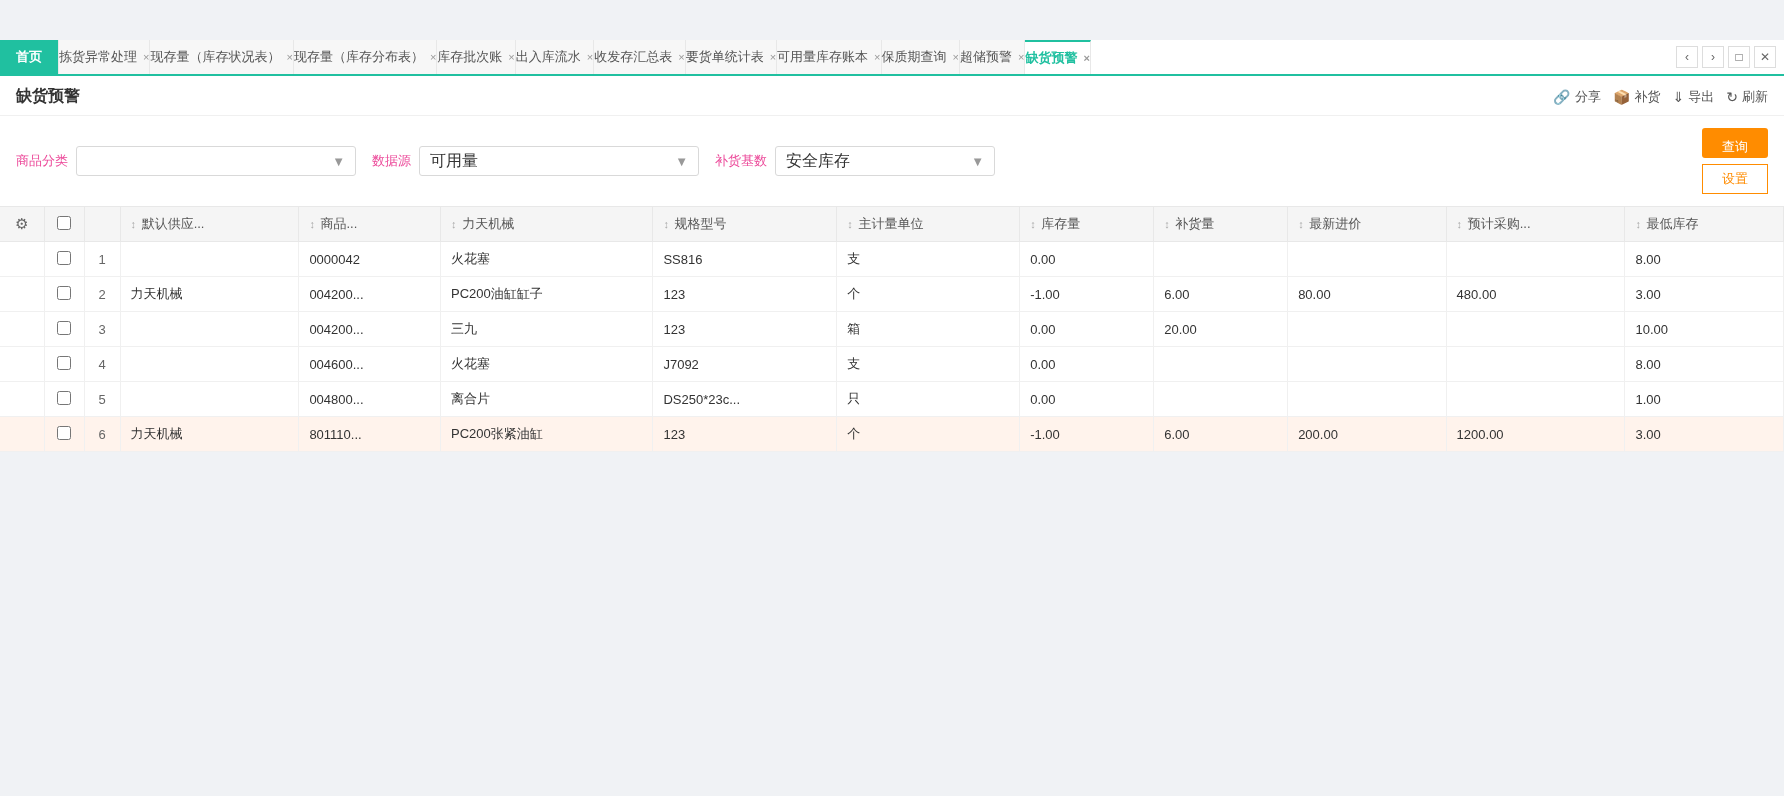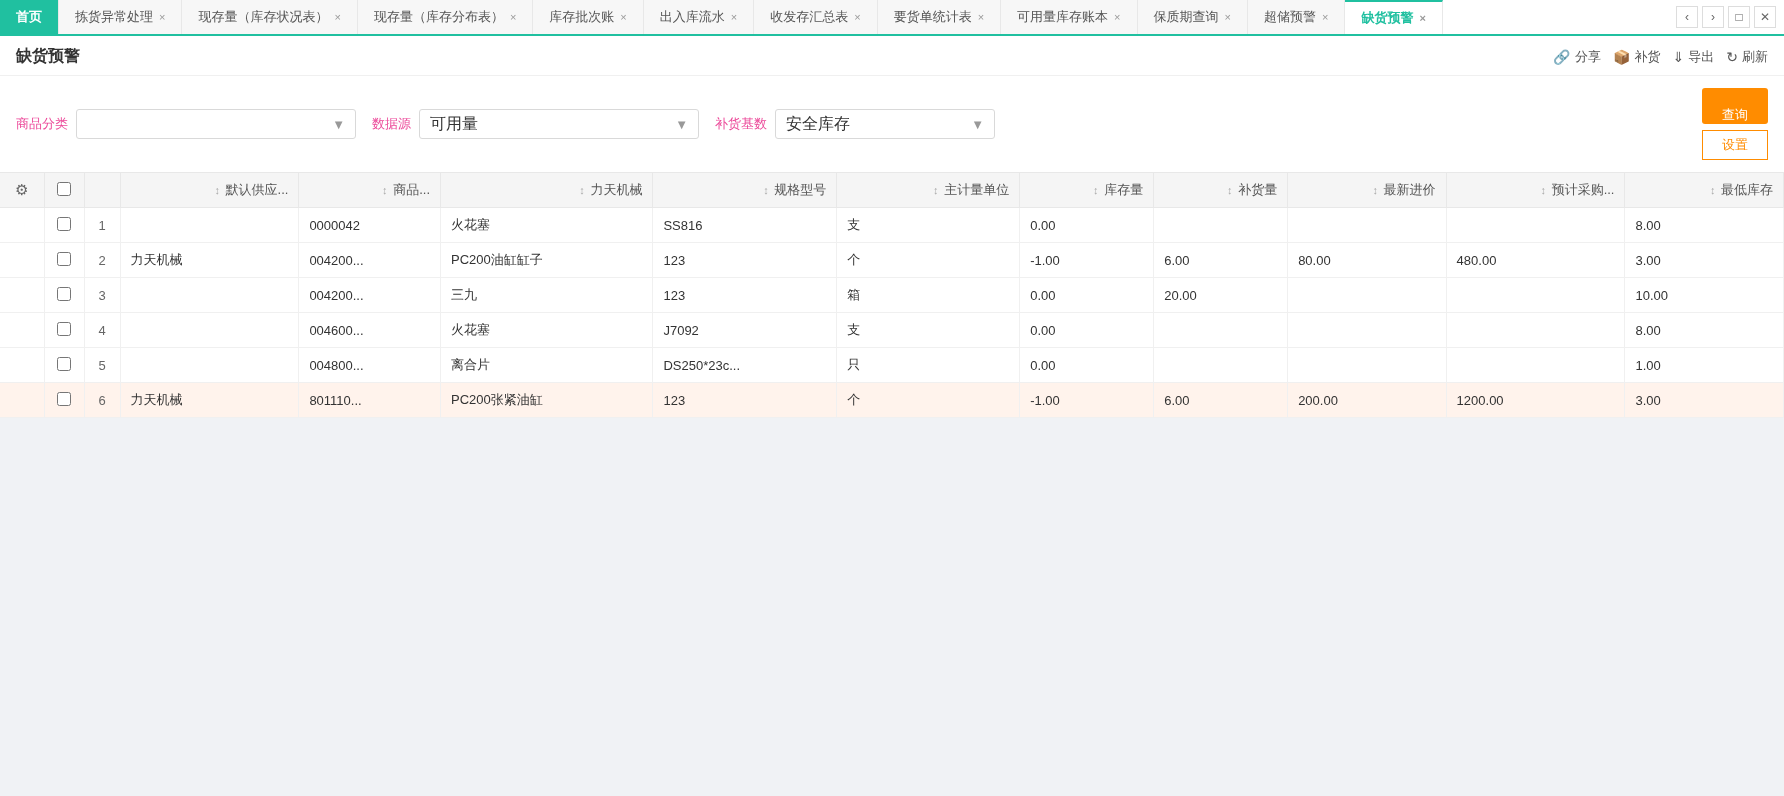--- a/index.html
+++ b/index.html
@@ -6,25 +6,26 @@
     body { font-family: 'Microsoft YaHei', Arial, sans-serif; font-size: 13px; background: #f0f2f5; color: #333; }
 
     
     .tab-bar {
       display: flex;
       align-items: center;
       background: #fff;
       border-bottom: 2px solid #20c0a0;
       height: 36px;
       overflow: hidden;
+      margin-top: 40px;
     }
     .tab-item {
       display: flex;
       align-items: center;
-      padding: 0 16px;
+      padding: 0 0;
       height: 100%;
       white-space: nowrap;
       cursor: pointer;
       border-right: 1px solid #e8e8e8;
       font-size: 13px;
       color: #555;
       background: #f7f7f7;
     }
     .tab-item.active {
       background: #fff;
@@ -146,21 +147,21 @@
     }
     .filter-select-medium {
       min-width: 220px;
       gap: 44px;
     }
     .btn-query {
       background: #ff8c00;
       color: #fff;
       border: none;
       border-radius: 3px;
-      padding: 18px 20px;
+      padding: 10px 20px;
       cursor: pointer;
       font-size: 13px;
       height: 30px;
     }
     .btn-settings {
       background: #fff;
       color: #ff8c00;
       border: 1px solid #ff8c00;
       border-radius: 0;
       padding: 4px 16px;
@@ -185,21 +186,21 @@
       border-collapse: collapse;
       font-size: 13px;
     }
     thead tr {
       background: #f5f5f5;
       border-top: 1px solid #e8e8e8;
       border-bottom: 1px solid #e8e8e8;
     }
     thead th {
       padding: 8px 10px;
-      text-align: right;
+      text-align: left;
       font-weight: normal;
       color: #555;
       border-right: 1px solid #e8e8e8;
       white-space: nowrap;
     }
     thead th .sort-icon {
       margin-right: 2px;
       color: #aaa;
       font-size: 11px;
     }

